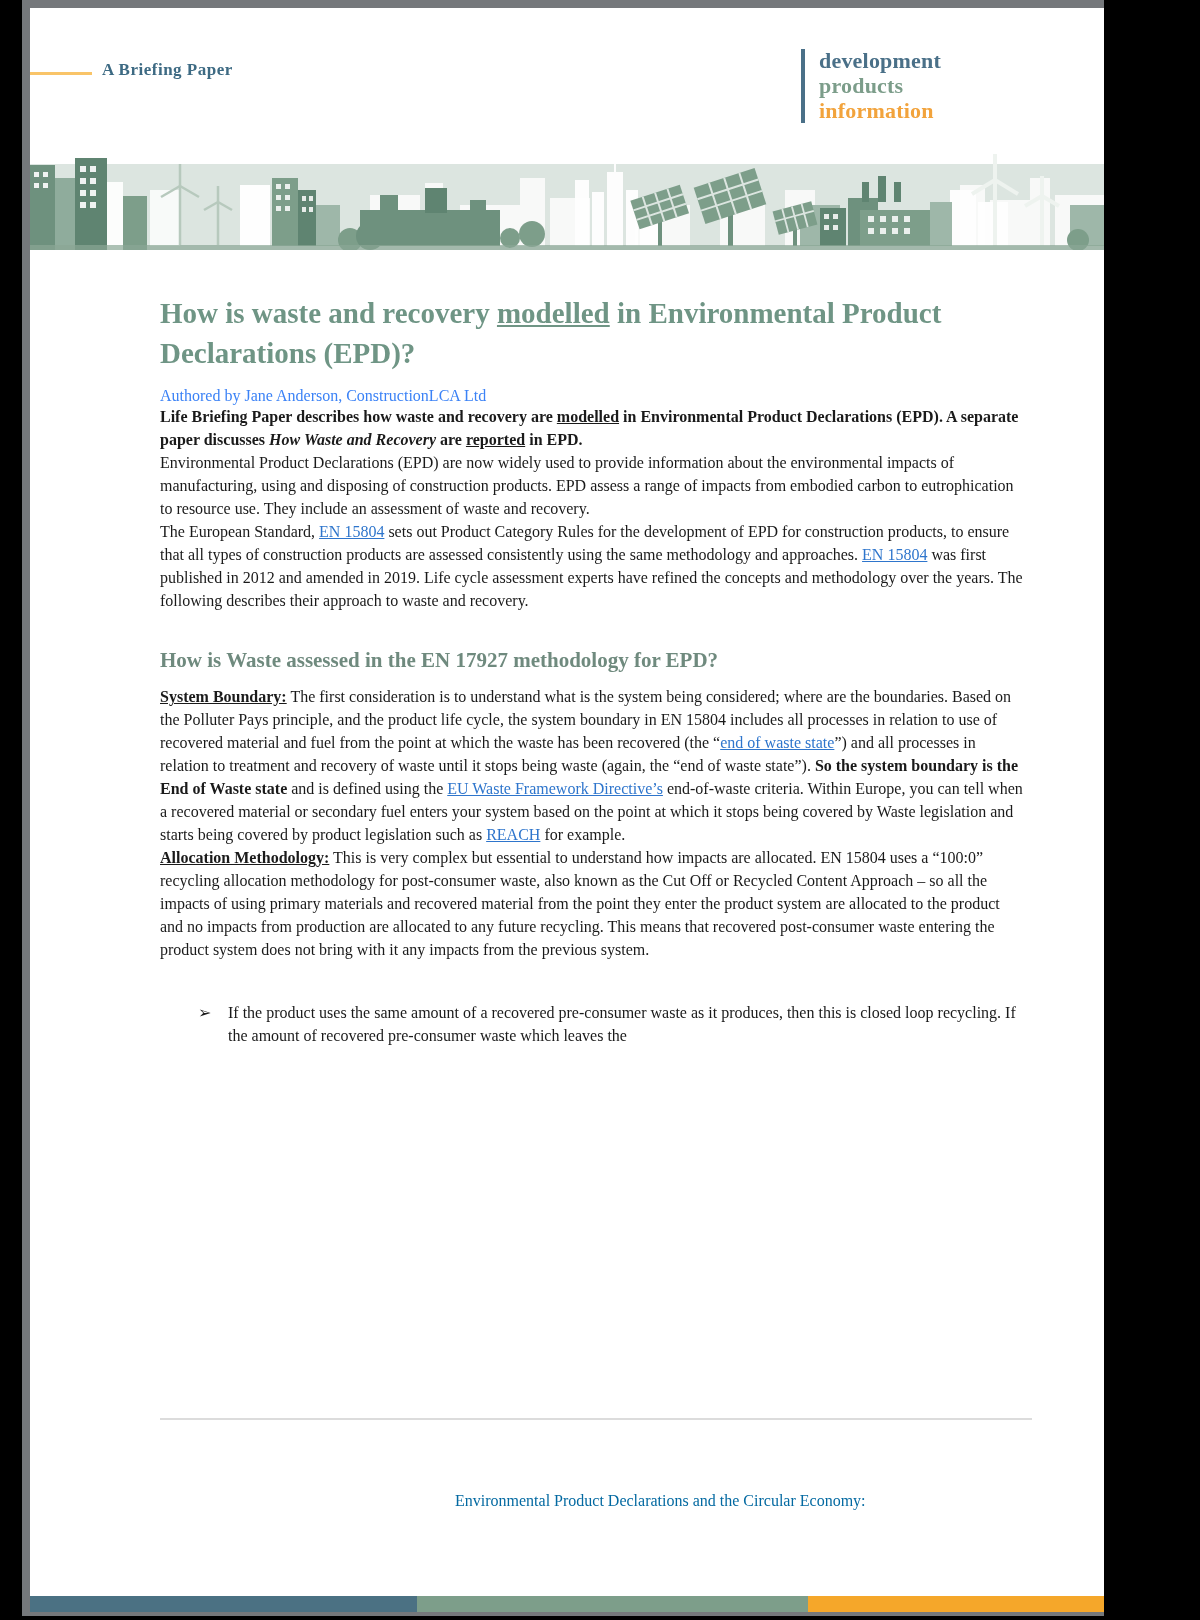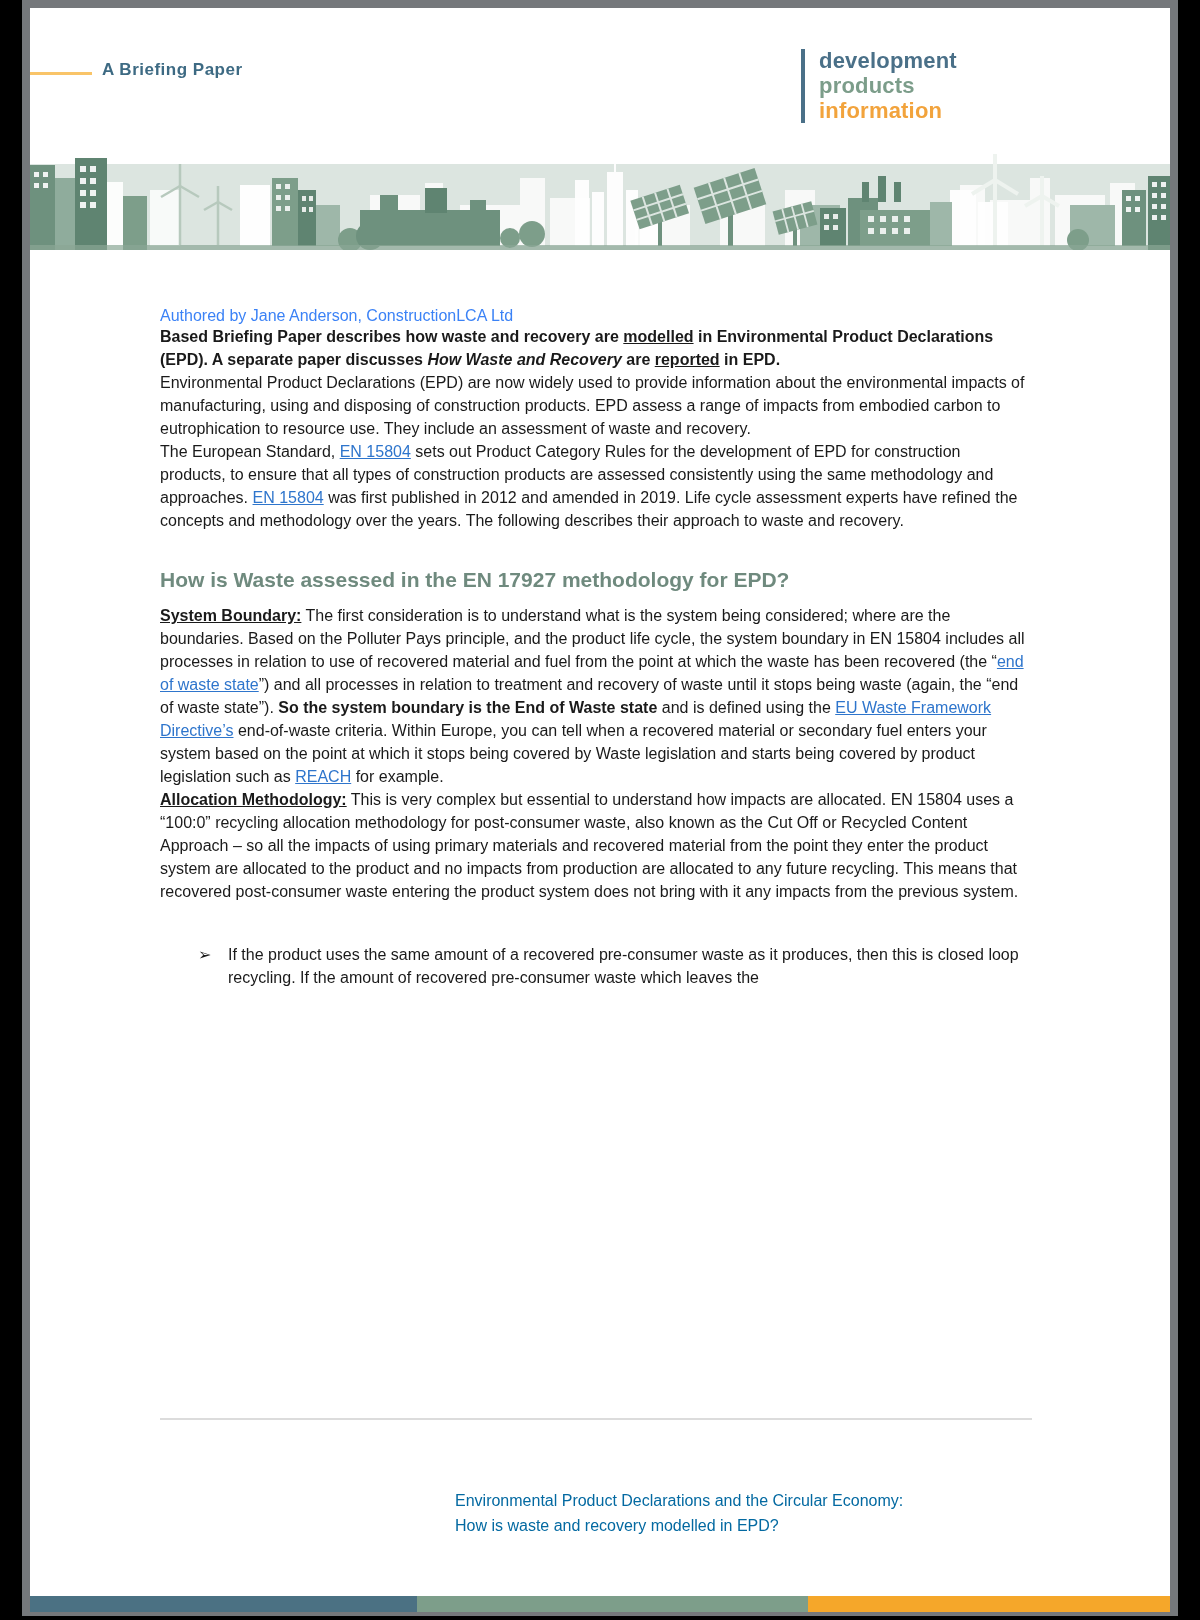--- a/index.html
+++ b/index.html
@@ -1,17 +1,17 @@
 <!DOCTYPE html>
 <html><head>
 <meta charset="utf-8">
 <style>
   html,body{margin:0;padding:0;background:#000;}
-  .viewer{position:relative;width:1200px;height:1620px;background:#000;overflow:hidden;
-          font-family:Liberation Sans, sans-serif;}
+  .viewer{position:relative;width:1104px;height:1620px;background:#000;overflow:hidden;
+          font-family:Liberation Serif, serif;}
   .page{position:absolute;left:22px;top:0;width:1140px;height:1604px;background:#fff;
         border:8px solid #75787b;border-bottom-width:4px;box-sizing:content-box;}
 
   
   .brief-line{position:absolute;left:0;top:64px;width:62px;height:3px;background:#f9c468;}
   .brief-label{position:absolute;left:72px;top:52px;font-size:17px;font-weight:bold;
                letter-spacing:.5px;color:#3d6a83;}
   .logo{position:absolute;left:755px;top:40px;display:flex;align-items:center;}
   .logo-letters{font-size:72px;font-weight:bold;letter-spacing:-4px;line-height:72px;}
   .logo-letters .l0{color:#4a7088;} .logo-letters .l1{color:#7c9d8a;} .logo-letters .l2{color:#f2a33c;}
@@ -223,40 +223,40 @@
         <rect x="1122" y="54" width="5" height="5"></rect>
           <rect x="1131" y="54" width="5" height="5"></rect>
         <rect x="1122" y="65" width="5" height="5"></rect>
           <rect x="1131" y="65" width="5" height="5"></rect>
       </g>
 
       <rect x="0" y="95" width="1140" height="5" fill="#8aa796" opacity="0.7"></rect>
     </svg>
 
     <div class="content">
+      <h1 class="title"><span>How is waste and recovery </span><span class="u">modelled</span><span> in Environmental Product Declarations (EPD)?</span></h1>
       <p class="author">Authored by Jane Anderson, ConstructionLCA Ltd</p>
 
-      <p class="body mt-intro"><span class="b">Based Briefing Paper describes how waste and recovery are </span><span class="b u">modelled</span><span class="b"> in Environmental Product Declarations (EPD).  A separate paper discusses </span><span class="b i">How Waste and Recovery</span><span class="b"> are </span><span class="b u">reported</span><span class="b"> in EPD.</span></p>
+      <p class="body mt-intro"><span class="b">Life Briefing Paper describes how waste and recovery are </span><span class="b u">modelled</span><span class="b"> in Environmental Product Declarations (EPD).  A separate paper discusses </span><span class="b i">How Waste and Recovery</span><span class="b"> are </span><span class="b u">reported</span><span class="b"> in EPD.</span></p>
       <p class="body mt-para"><span>Environmental Product Declarations (EPD) are now widely used to provide information about the environmental impacts of manufacturing, using and disposing of construction products.  EPD assess a range of impacts from embodied carbon to eutrophication to resource use.  They include an assessment of waste and recovery.</span></p>
       <p class="body mt-para"><span>The European Standard, </span><span class="link">EN 15804</span><span> sets out Product Category Rules for the development of EPD for construction products, to ensure that all types of construction products are assessed consistently using the same methodology and approaches.  </span><span class="link">EN 15804</span><span> was first published in 2012 and amended in 2019.  Life cycle assessment experts have refined the concepts and methodology over the years.  The following describes their approach to waste and recovery.</span></p>
 
       <h2 class="section">How is Waste assessed in the EN 17927 methodology for EPD?</h2>
       <p class="body"><span class="b u">System Boundary:</span><span> The first consideration is to understand what is the system being considered; where are the boundaries. Based on the Polluter Pays principle, and the product life cycle, the system boundary in EN 15804 includes all processes in relation to use of recovered material and fuel from the point at which the waste has been recovered (the “</span><span class="link">end of waste state</span><span>”) and all processes in relation to treatment and recovery of waste until it stops being waste (again, the “end of waste state”).  </span><span class="b">So the system boundary is the End of Waste state</span><span> and is defined using the </span><span class="link">EU Waste Framework Directive’s</span><span> end-of-waste criteria. Within Europe, you can tell when a recovered material or secondary fuel enters your system based on the point at which it stops being covered by Waste legislation and starts being covered by product legislation such as </span><span class="link">REACH</span><span> for example.</span></p>
       <p class="body mt-para"><span class="b u">Allocation Methodology:</span><span> This is very complex but essential to understand how impacts are allocated. EN 15804 uses a “100:0” recycling allocation methodology for post-consumer waste, also known as the Cut Off or Recycled Content Approach – so all the impacts of using primary materials and recovered material from the point they enter the product system are allocated to the product and no impacts from production are allocated to any future recycling.  This means that recovered post-consumer waste entering the product system does not bring with it any impacts from the previous system.</span></p>
 
       <div class="bullet">
         <span class="marker">➢</span>
         <span class="btext">If the product uses the same amount of a recovered pre-consumer waste as it produces, then this is closed loop recycling.  If the amount of recovered pre-consumer waste which leaves the</span>
       </div>
     </div>
 
     <hr class="divider">
     <div class="footer">
       <div>Environmental Product Declarations and the Circular Economy:</div>
-      <div>How is waste and recovery modelled in EPD?</div>
     </div>
 
     <div class="bar">
       <div class="seg seg-blue"></div>
       <div class="seg seg-green"></div>
       <div class="seg seg-orange"></div>
     </div>
 
   </div>
 </div>

